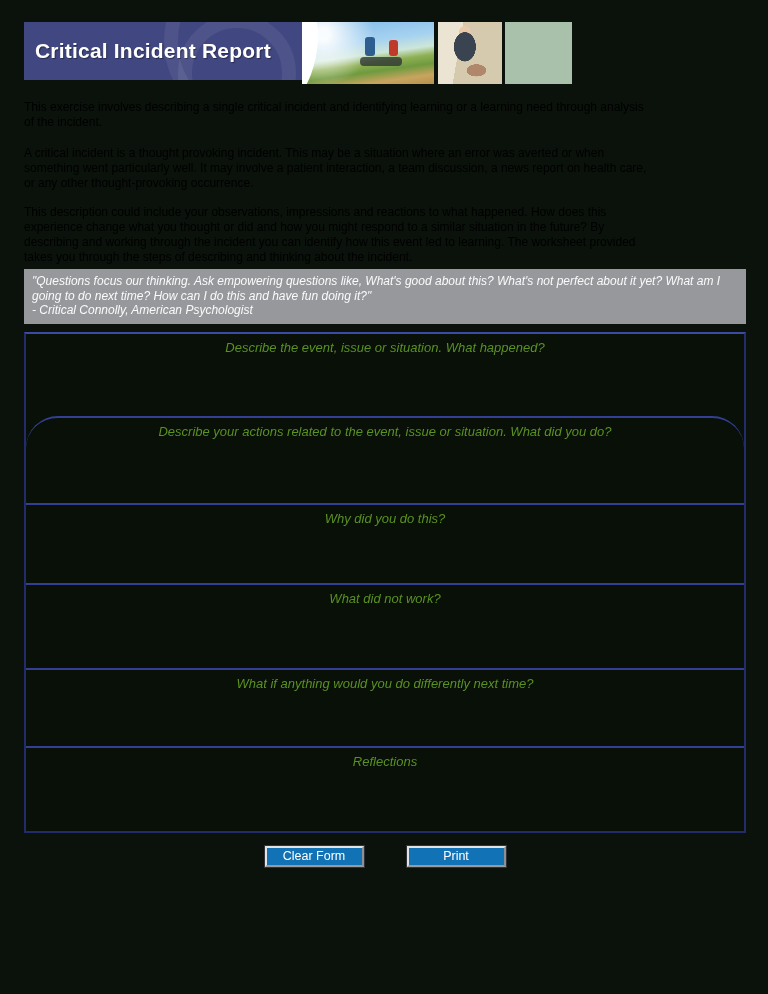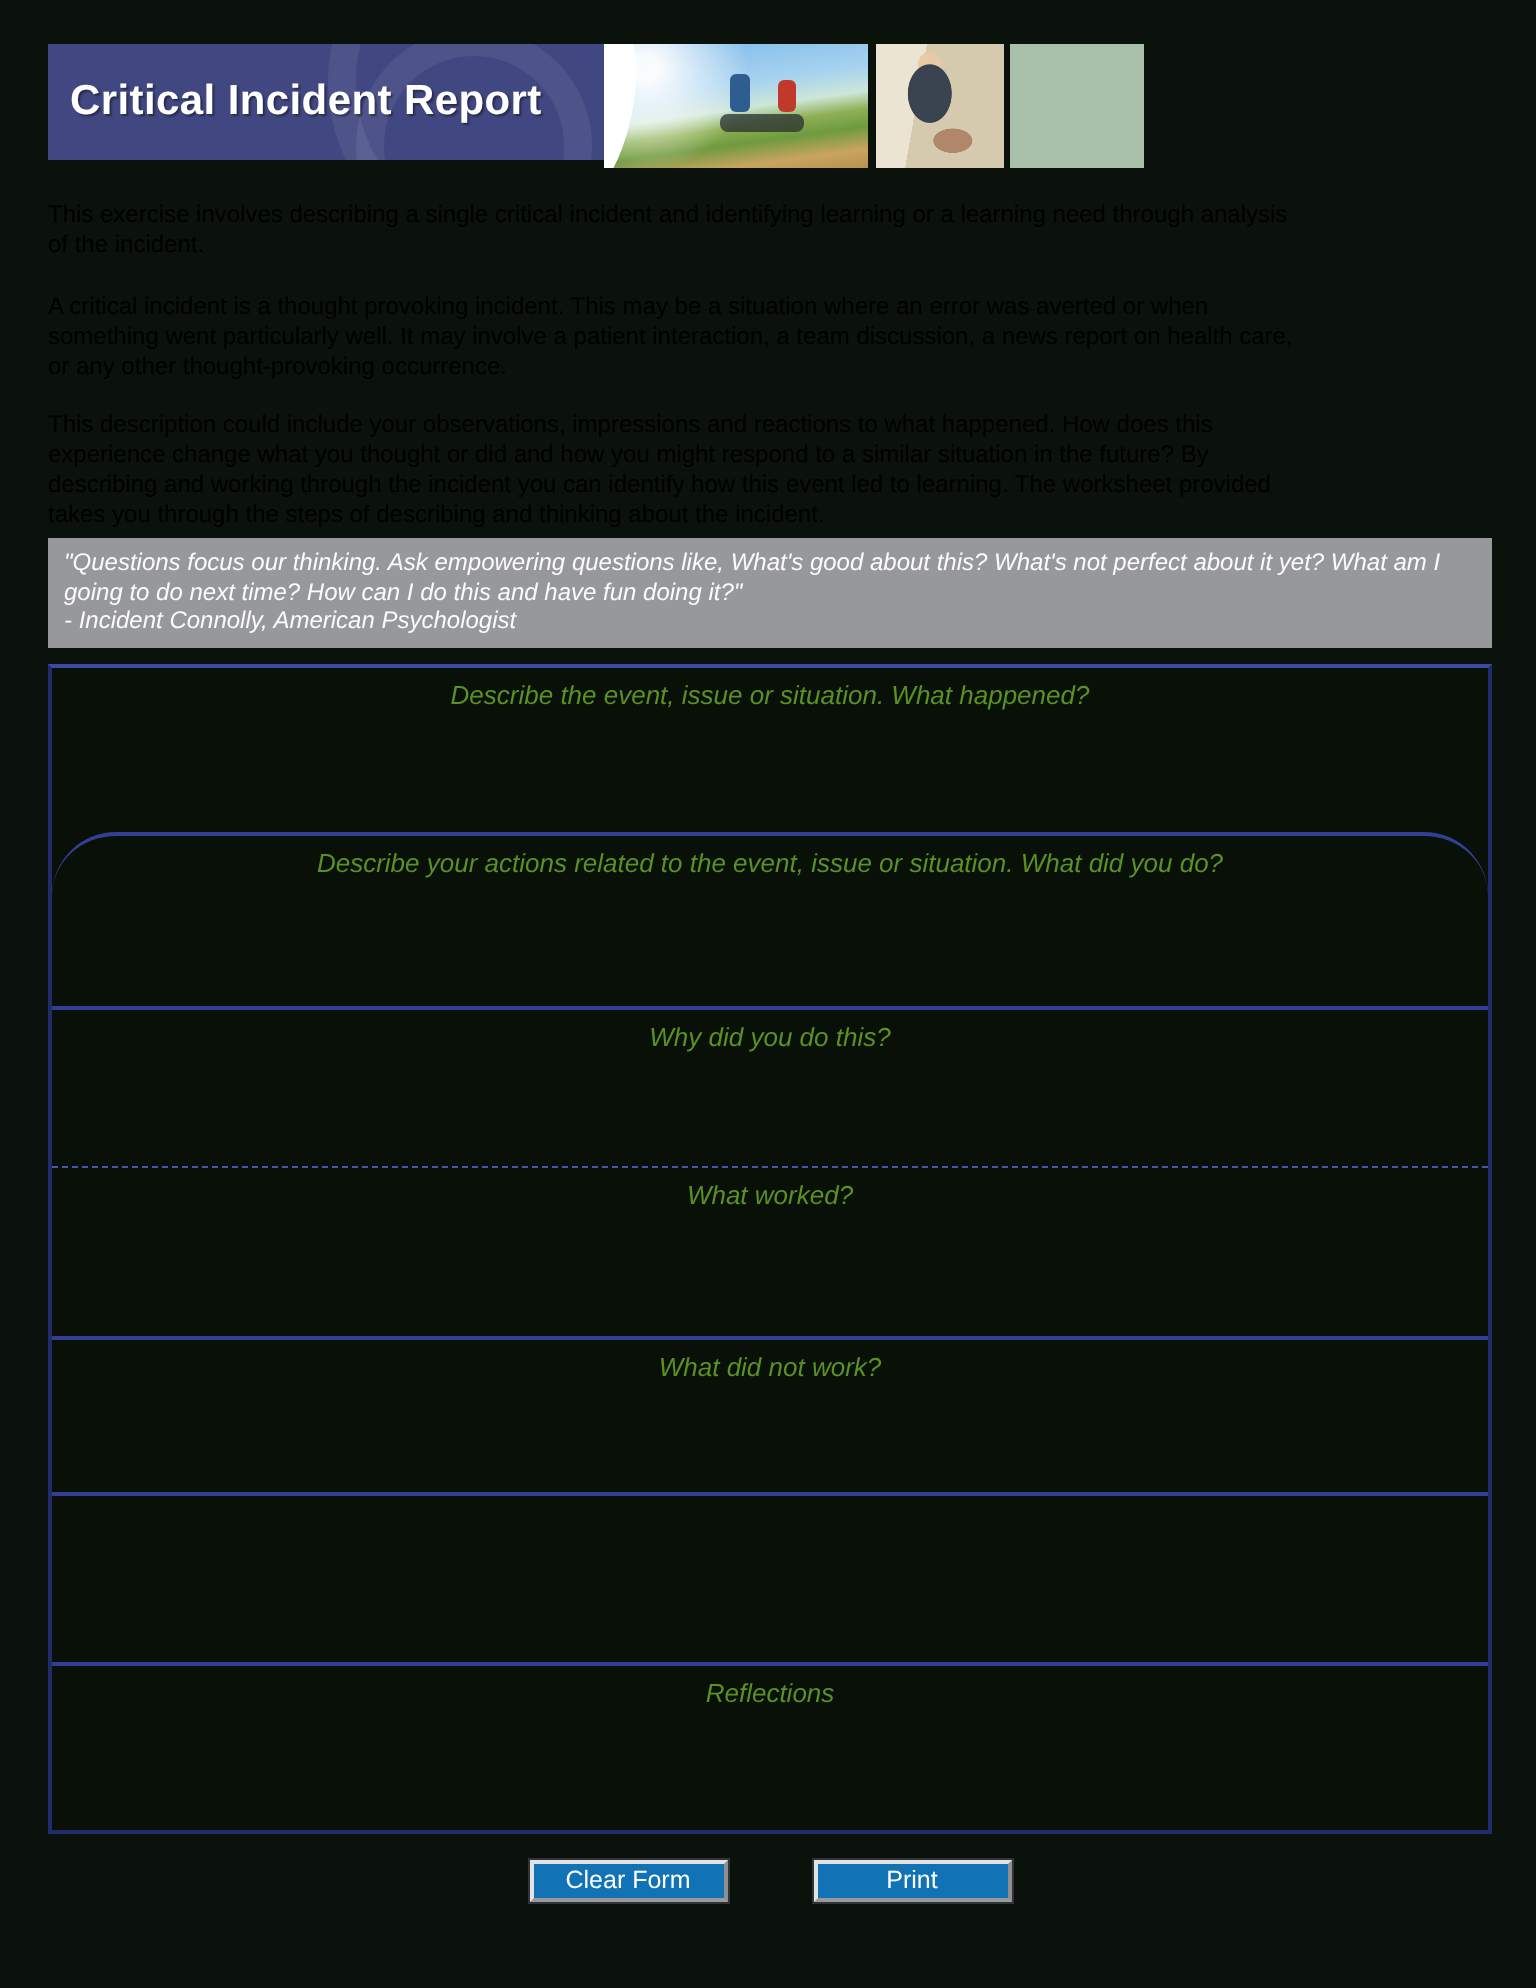--- a/index.html
+++ b/index.html
@@ -138,45 +138,42 @@
       <div class="photo photo-physio"></div>
       <div class="photo photo-pool"></div>
     </div>
 
     <p class="intro p1">This exercise involves describing a single critical incident and identifying learning or a learning need through analysis of the incident.</p>
     <p class="intro p2">A critical incident is a thought provoking incident. This may be a situation where an error was averted or when something went particularly well. It may involve a patient interaction, a team discussion, a news report on health care, or any other thought-provoking occurrence.</p>
     <p class="intro p3">This description could include your observations, impressions and reactions to what happened. How does this experience change what you thought or did and how you might respond to a similar situation in the future? By describing and working through the incident you can identify how this event led to learning. The worksheet provided takes you through the steps of describing and thinking about the incident.</p>
 
     <div class="quote">
       <div>"Questions focus our thinking. Ask empowering questions like, What's good about this? What's not perfect about it yet? What am I going to do next time? How can I do this and have fun doing it?"</div>
-      <div>- Incident Connolly, American Psychologist</div>
+      <div>- Critical Connolly, American Psychologist</div>
     </div>
 
     <div class="form-box">
       <div class="field">
         <div class="field-label">Describe the event, issue or situation. What happened?</div>
         <textarea class="field-input" style=""></textarea>
       </div>
       <div class="field">
         <div class="field-label">Describe your actions related to the event, issue or situation. What did you do?</div>
         <textarea class="field-input" style=""></textarea>
       </div>
       <div class="field">
         <div class="field-label">Why did you do this?</div>
         <textarea class="field-input" style=""></textarea>
       </div>
-      <div class="field dashed">
-        <div class="field-label">What worked?</div>
-        <textarea class="field-input" style=""></textarea>
-      </div>
       <div class="field">
         <div class="field-label">What did not work?</div>
         <textarea class="field-input" style=""></textarea>
       </div>
       <div class="field">
+        <div class="field-label">What if anything would you do differently next time?</div>
         <textarea class="field-input" style=""></textarea>
       </div>
       <div class="field">
         <div class="field-label">Reflections</div>
         <textarea class="field-input" style=""></textarea>
       </div>
     </div>
 
     <div class="buttons">
       <button class="pdf-btn">Clear Form</button>

